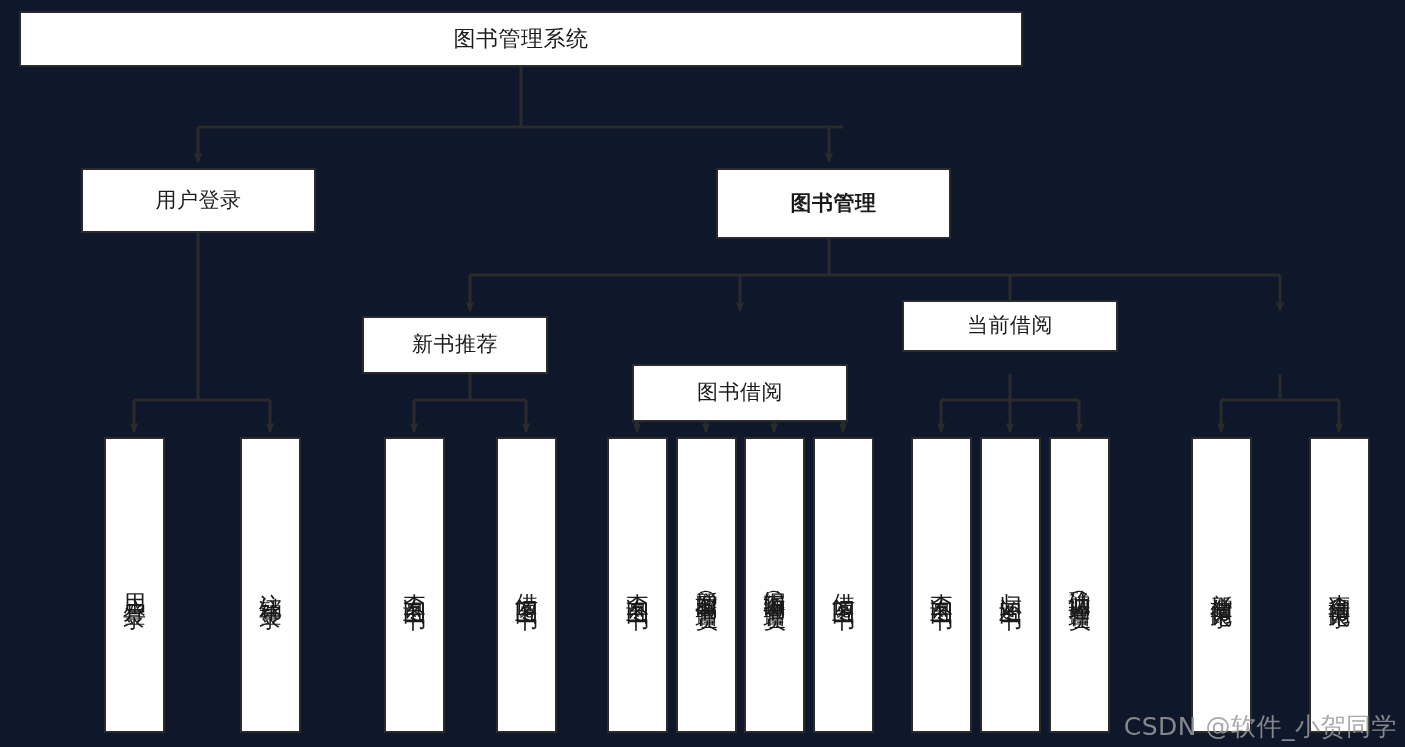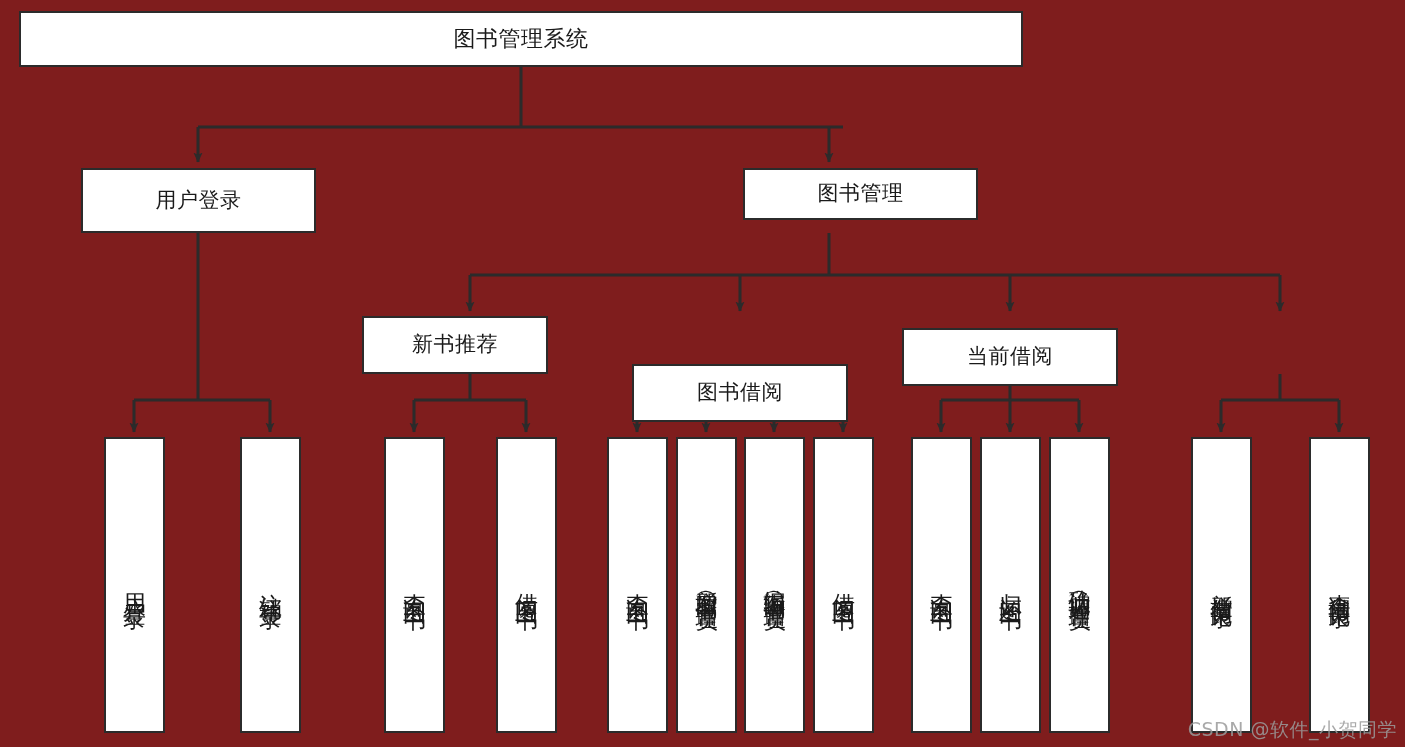--- a/index.html
+++ b/index.html
@@ -11,21 +11,21 @@
   body {
     font-family: "DejaVu Sans", "Liberation Sans", sans-serif;
     width: 1405px;
     height: 747px;
     overflow: hidden;
   }
   #diagram-root {
     position: relative;
     width: 1405px;
     height: 747px;
-    background: #7f1d1d;
+    background: #0f172a;
   }
   #edges-layer {
     position: absolute;
     left: 0;
     top: 0;
     width: 1405px;
     height: 747px;
   }
   .node {
     position: absolute;
@@ -67,21 +67,21 @@
     max-height: 278px;
   }
   .node.vert.tall .node-label {
     letter-spacing: 3px;
     font-size: 22px;
   }
   #watermark {
     position: absolute;
     right: 8px;
     bottom: 4px;
-    font-size: 19px;
+    font-size: 25px;
     color: #9b9b9b;
     letter-spacing: 0.5px;
     white-space: nowrap;
     opacity: 0.85;
     pointer-events: none;
   }
 </style>
 </head>
 <body>
 
@@ -137,31 +137,31 @@
     </g>
   </svg>
 
   <div class="node horiz root" style="left:19px; top:11px; width:1004px; height:56px;">
     <span class="node-label">图书管理系统</span>
   </div>
 
   <div class="node horiz" style="left:81px; top:168px; width:235px; height:65px;">
     <span class="node-label">用户登录</span>
   </div>
-  <div class="node horiz" style="left:743px; top:168px; width:235px; height:52px;">
+  <div class="node horiz" style="left:716px; top:168px; width:235px; height:71px;font-weight:bold;">
     <span class="node-label">图书管理</span>
   </div>
 
   <div class="node horiz" style="left:362px; top:316px; width:186px; height:58px;">
     <span class="node-label">新书推荐</span>
   </div>
   <div class="node horiz" style="left:632px; top:316px; width:216px; height:58px;margin-top:48px;">
     <span class="node-label">图书借阅</span>
   </div>
-  <div class="node horiz" style="left:902px; top:328px; width:216px; height:58px;">
+  <div class="node horiz" style="left:902px; top:300px; width:216px; height:52px;">
     <span class="node-label">当前借阅</span>
   </div>
 
   <div class="node vert" style="left:104px; top:437px; width:61px; height:296px;">
     <span class="node-label">用户登录</span>
   </div>
   <div class="node vert" style="left:240px; top:437px; width:61px; height:296px;">
     <span class="node-label">注销登录</span>
   </div>
 

